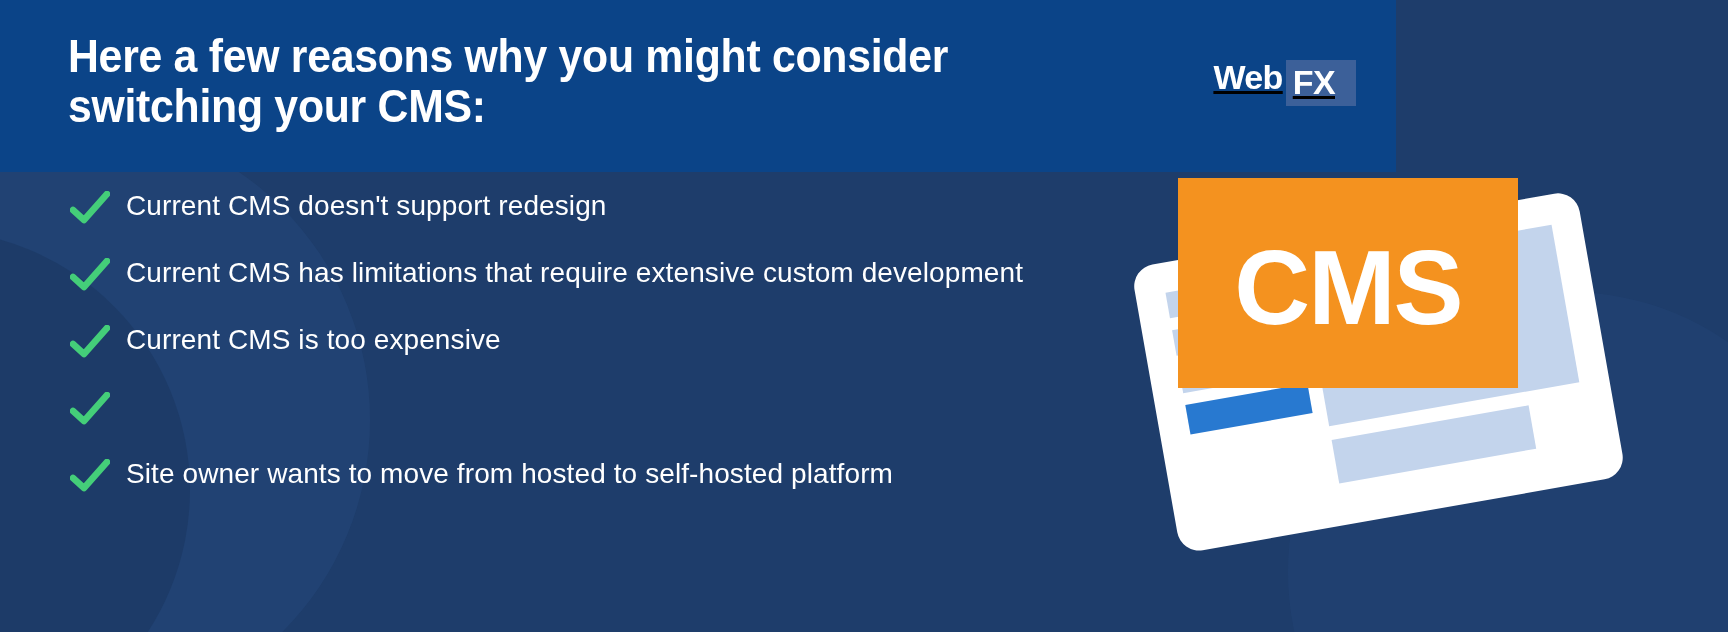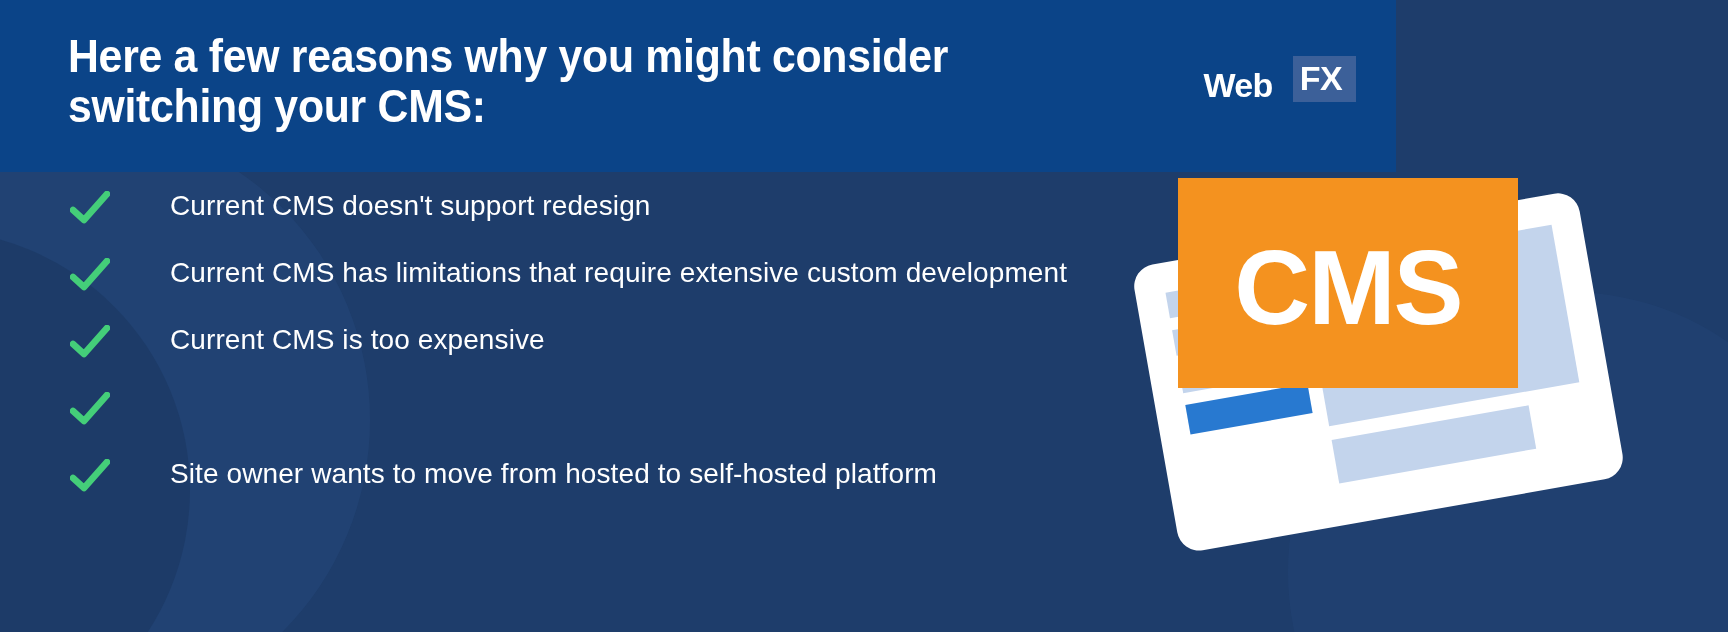--- a/index.html
+++ b/index.html
@@ -84,54 +84,54 @@
     transform-origin: left top;
     white-space: pre-line;
   }
 
   
   .logo {
     position: absolute;
     right: 40px;
     top: 60px;
     display: flex;
-    align-items: flex-end;
+    align-items: flex-start;
     height: 42px;
+    text-decoration: underline;
   }
   .logo-web {
     color: #ffffff;
     font-size: 34px;
     font-weight: bold;
     letter-spacing: -0.6px;
     line-height: 1;
   }
   .logo-fx {
     background: #3c6099;
     color: #ffffff;
     font-size: 34px;
     font-weight: bold;
     letter-spacing: -0.6px;
     line-height: 1;
-    padding: 5px 14px 7px 7px;
-    margin-left: 20px;
+    padding: 5px 21px 7px 7px;
+    margin-left: 3px;
   }
 
   
   .list {
     position: absolute;
     left: 70px;
     top: 188px;
     width: 1010px;
     z-index: 4;
   }
   .list-item {
     display: flex;
     align-items: flex-start;
     margin-bottom: 30px;
-    gap: 44px;
   }
   .list-item:last-child { margin-bottom: 16px; }
 
   .check-icon {
     flex: 0 0 auto;
     width: 40px;
     height: 34px;
     margin-right: 16px;
     margin-top: 3px;
   }

